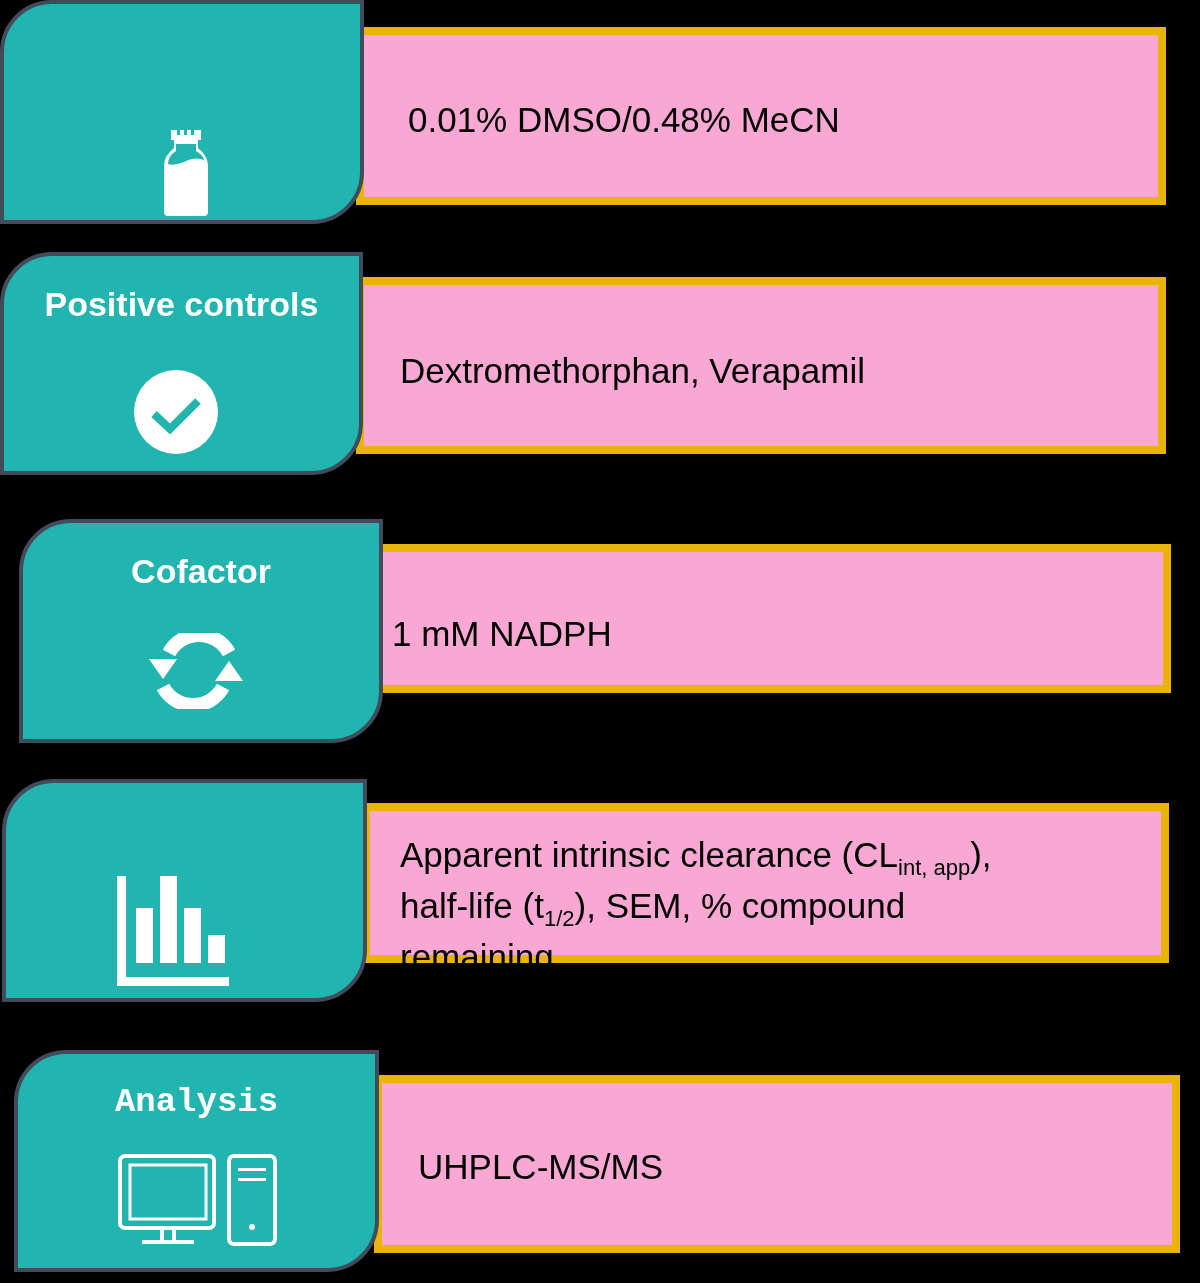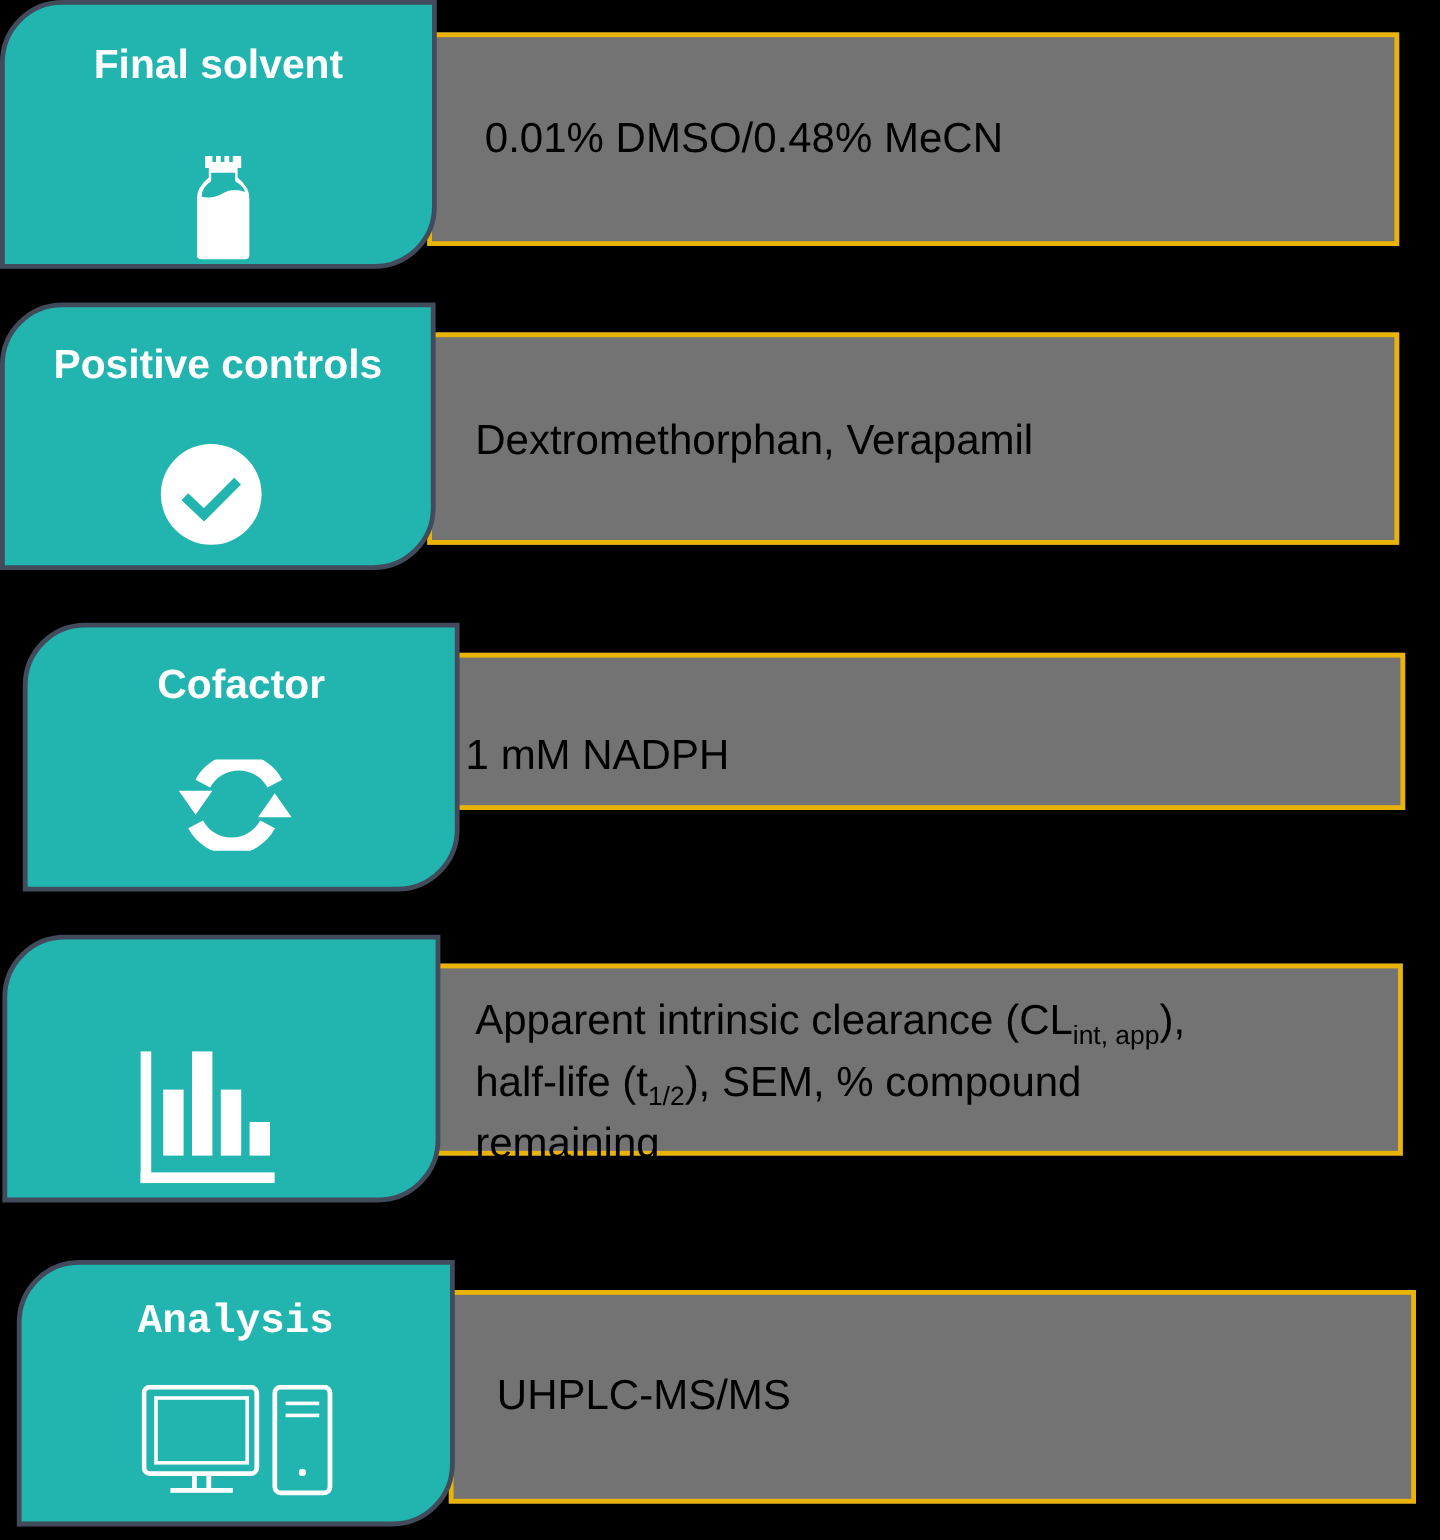--- a/index.html
+++ b/index.html
@@ -11,22 +11,22 @@
       width: 1200px;
       height: 1283px;
       position: relative;
       overflow: hidden;
       font-family: "Liberation Sans", "DejaVu Sans", sans-serif;
     }
     .row { position: absolute; left: 0; top: 0; width: 1200px; height: 0; }
 
     .value-box {
       position: absolute;
-      background: #737373;
-      border: 4px solid #eab308;
+      background: #f9a8d4;
+      border: 8px solid #eab308;
       box-sizing: border-box;
     }
     .value-text {
       position: absolute;
       color: #000000;
       font-size: 35px;
       line-height: 50px;
       white-space: nowrap;
     }
     .value-text.multi {
@@ -63,21 +63,20 @@
     }
   </style>
 </head>
 <body>
 
 <div class="row">
   <div class="value-box" style="left:356px; top:27px; width:810px; height:178px;">
     <div class="value-text" style="left:44px; top:60px;">0.01% DMSO/0.48% MeCN</div>
   </div>
   <div class="tab" style="left:0px; top:0px; width:364px; height:224px;">
-    <div class="tab-title" style="top:24px;">Final solvent</div>
     <svg class="tab-icon" style="left:160px; top:126px;" width="44" height="88" viewBox="0 0 44 88">
       <rect x="7" y="0" width="30" height="10" fill="#ffffff"></rect>
       <rect x="13" y="0" width="3" height="5" fill="#22b5af"></rect>
       <rect x="20" y="0" width="3" height="5" fill="#22b5af"></rect>
       <rect x="27" y="0" width="3" height="5" fill="#22b5af"></rect>
       <path d="M10 10 H34 V18 Q44 26 44 36 V82 Q44 86 40 86 H4 Q0 86 0 82 V36 Q0 26 10 18 Z" fill="#ffffff"></path>
       <path d="M4 34 Q4 26 12 21 V14 H32 V21 Q40 26 40 30 Q30 26 20 32 Q10 36 4 34 Z" fill="#22b5af"></path>
     </svg>
   </div>
 </div>
@@ -89,21 +88,21 @@
   <div class="tab" style="left:0px; top:252px; width:363px; height:223px;">
     <div class="tab-title" style="top:22px;">Positive controls</div>
     <svg class="tab-icon" style="left:128px; top:112px;" width="88" height="88" viewBox="0 0 88 88">
       <circle cx="44" cy="44" r="42" fill="#ffffff"></circle>
       <path d="M22 46 L38 61 L66 33" fill="none" stroke="#22b5af" stroke-width="8" stroke-linecap="butt" stroke-linejoin="miter"></path>
     </svg>
   </div>
 </div>
 
 <div class="row">
-  <div class="value-box" style="left:364px; top:544px; width:807px; height:131px;">
+  <div class="value-box" style="left:364px; top:544px; width:807px; height:149px;">
     <div class="value-text" style="left:20px; top:57px;">1 mM NADPH</div>
   </div>
   <div class="tab" style="left:19px; top:519px; width:364px; height:224px;">
     <div class="tab-title" style="top:22px;">Cofactor</div>
     <svg class="tab-icon" style="left:126px; top:110px;" width="94" height="76" viewBox="0 0 94 76">
       <path d="M80 20 A34 34 0 0 0 20 20" fill="none" stroke="#ffffff" stroke-width="14"></path>
       <polygon points="0,26 28,26 14,46" fill="#ffffff"></polygon>
       <path d="M14 54 A34 34 0 0 0 74 54" fill="none" stroke="#ffffff" stroke-width="14"></path>
       <polygon points="66,48 94,48 80,28" fill="#ffffff"></polygon>
     </svg>

